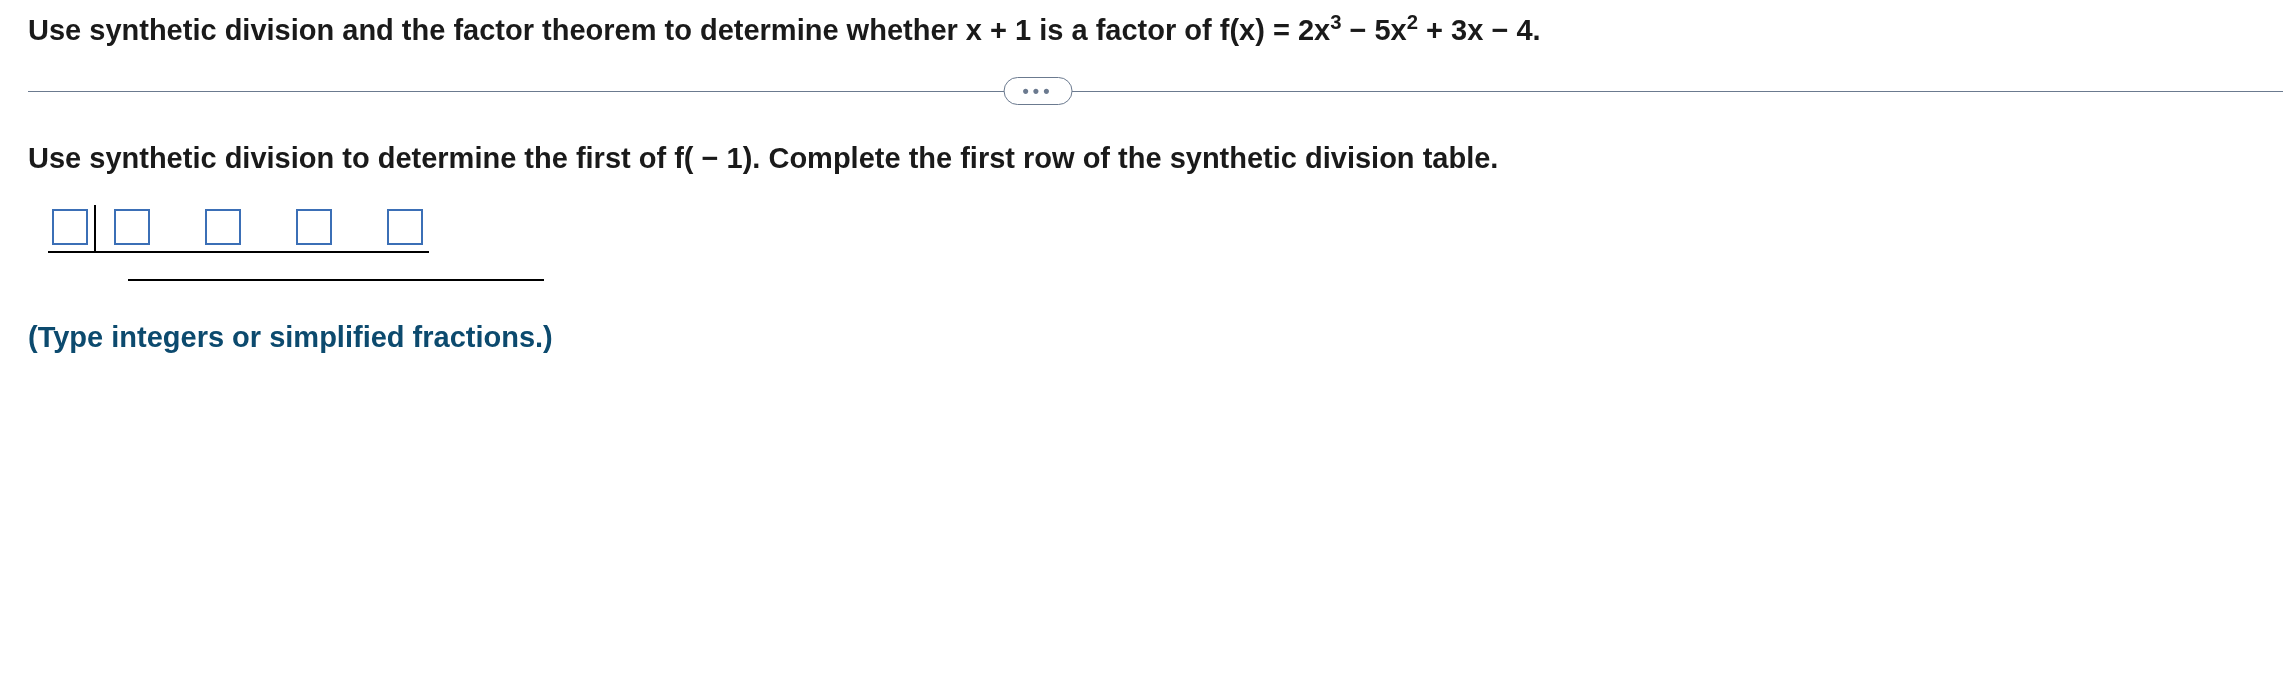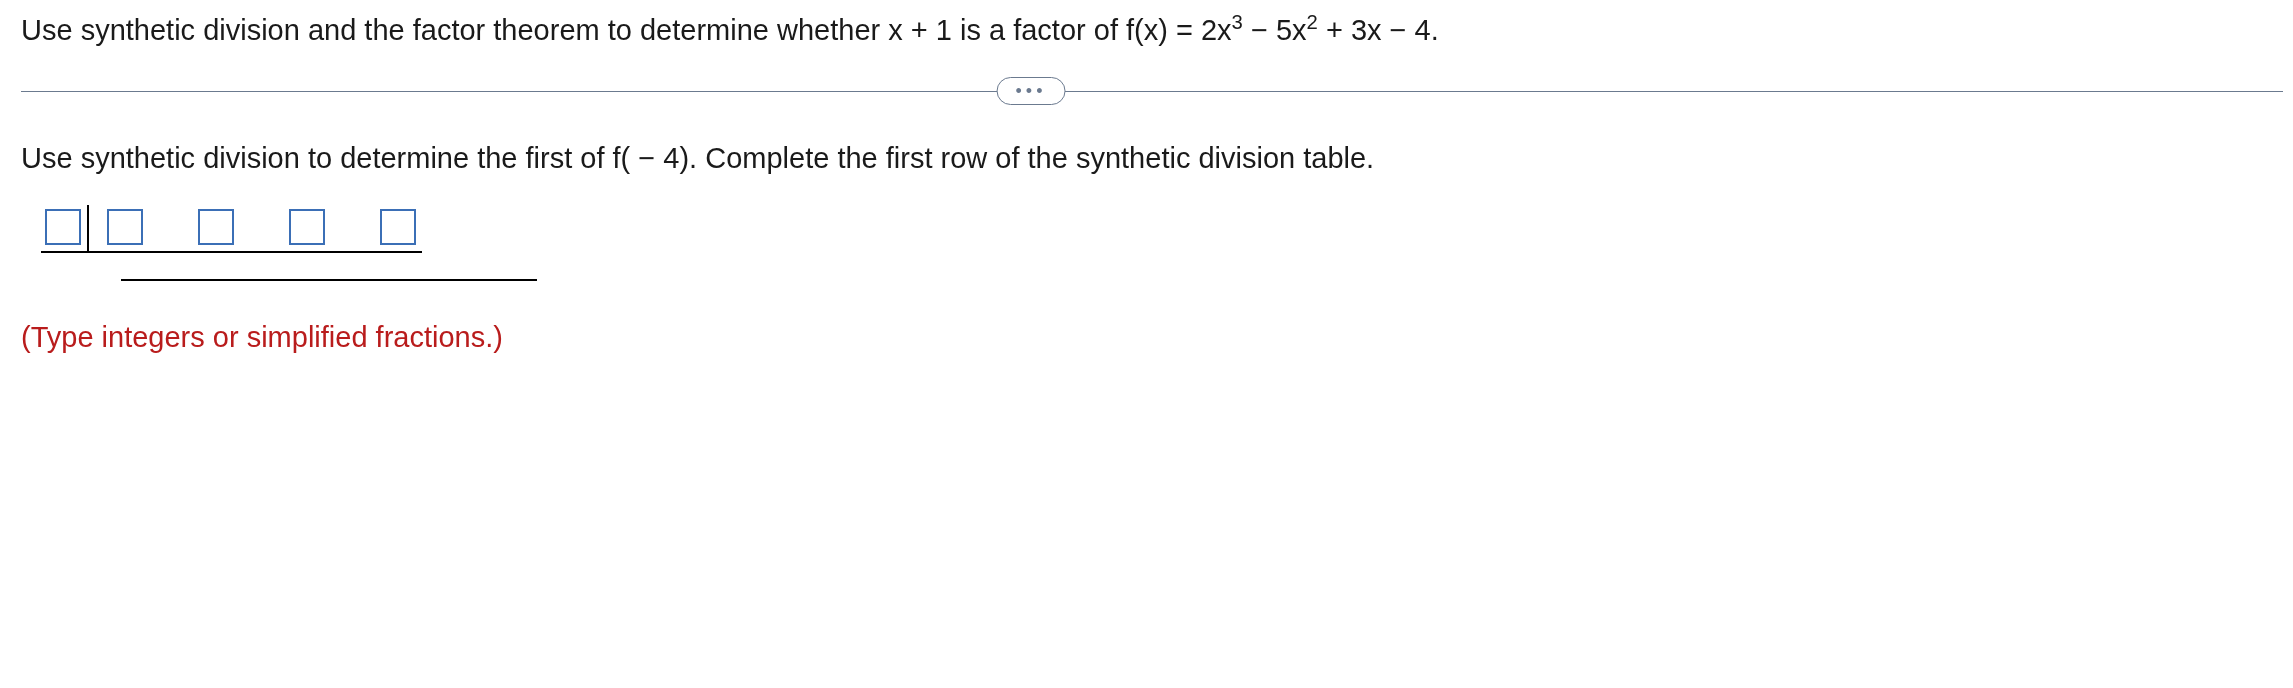--- a/index.html
+++ b/index.html
@@ -5,21 +5,22 @@
   body {
     margin: 0;
     padding: 0;
     font-family: Arial, Helvetica, sans-serif;
     font-size: 29px;
     color: #1a1a1a;
     background: #ffffff;
     width: 2293px;
   }
   .container {
-    padding: 10px 10px 10px 21px;
+    padding: 10px 10px 10px 28px;
+    font-weight: bold;
   }
   .question-text {
     margin-bottom: 30px;
     line-height: 1.4;
   }
   .math {
     white-space: nowrap;
   }
   sup {
     font-size: 0.7em;
@@ -83,41 +84,41 @@
     box-sizing: border-box;
   }
   .result-line {
     margin-top: 26px;
     margin-left: 80px;
     width: 416px;
     border-top: 2px solid #000;
   }
   .hint-text {
     margin-top: 40px;
-    color: #b91c1c;
+    color: #0c4a6e;
   }
 </style>
 </head>
 <body>
 
 <div class="container">
 
   <div class="question-text">
     <span>Use synthetic division and the factor theorem to determine whether </span><span class="math">x + 1</span><span> is a factor of </span><span class="math"><span>f(x) = </span><span>2x</span><sup>3</sup><span> − </span><span>5x</span><sup>2</sup><span> + 3x − 4.</span></span>
   </div>
 
   <div class="divider-wrap">
     <hr class="divider-line">
     <div class="ellipsis-pill">
       <span>•••</span>
     </div>
   </div>
 
   <div class="prompt-text">
-    <span>Use synthetic division to determine the first of </span><span class="math">f( − 4)</span><span>. Complete the first row of the synthetic division table.</span>
+    <span>Use synthetic division to determine the first of </span><span class="math">f( − 1)</span><span>. Complete the first row of the synthetic division table.</span>
   </div>
 
   <div class="syn-table">
     <div class="syn-row">
       <div class="divisor-cell">
         <div class="input-box"></div>
       </div>
       <div class="coeff-wrap">
         <div class="input-box"></div>
         <div class="input-box"></div>

